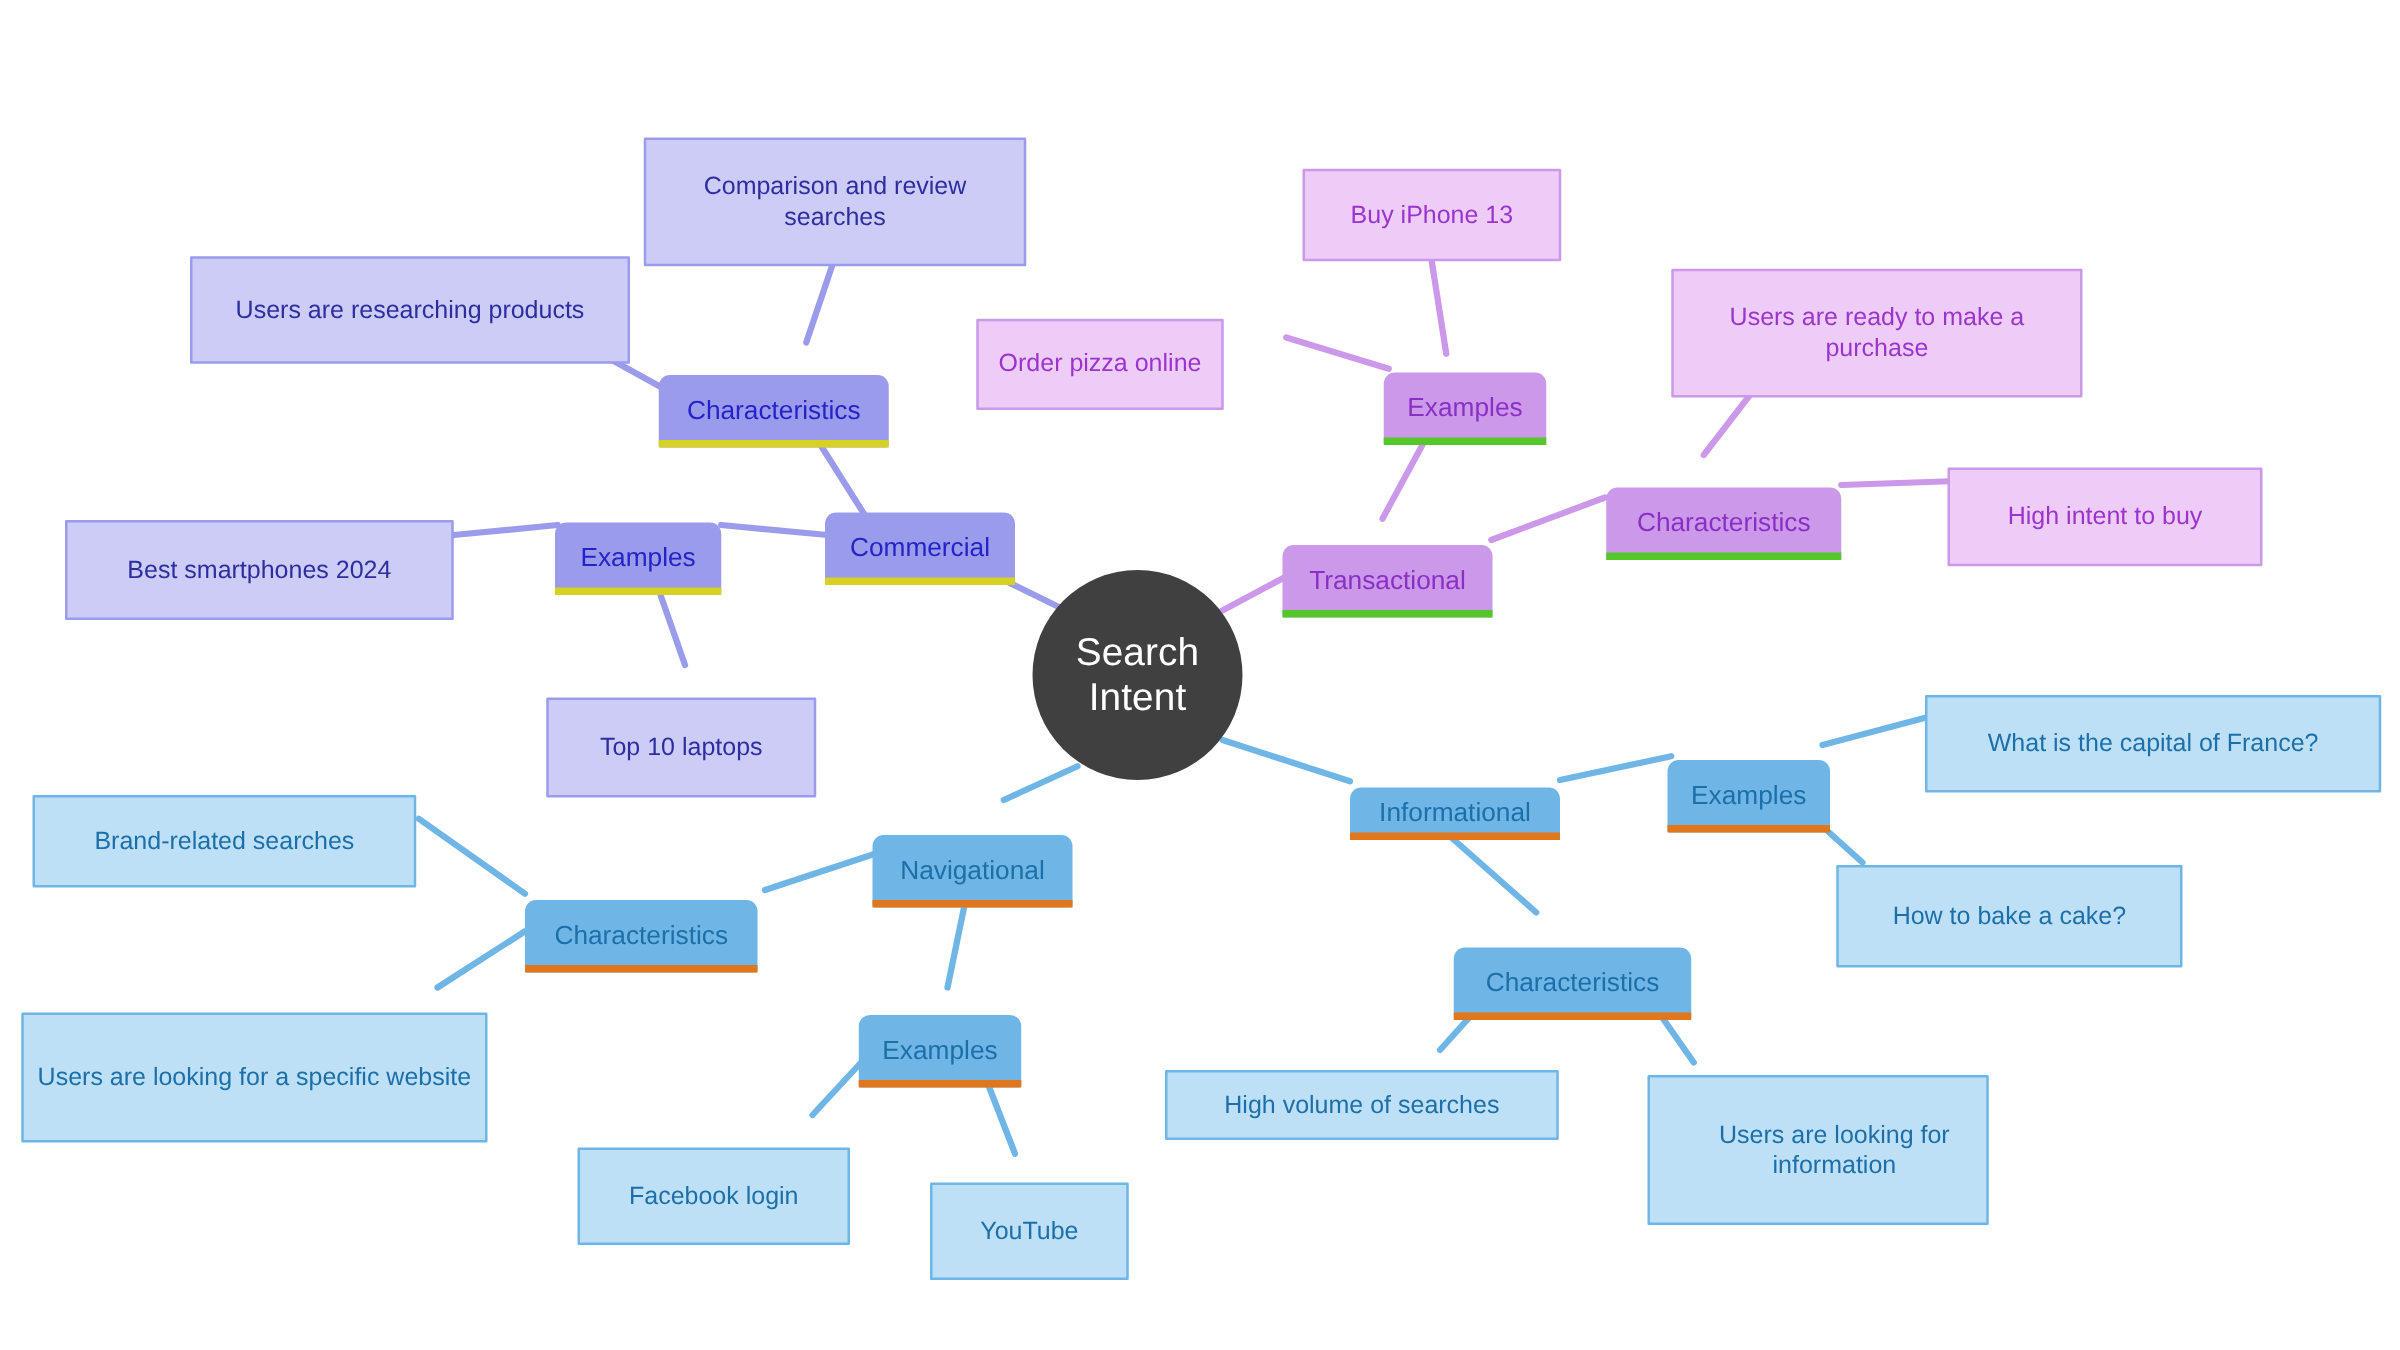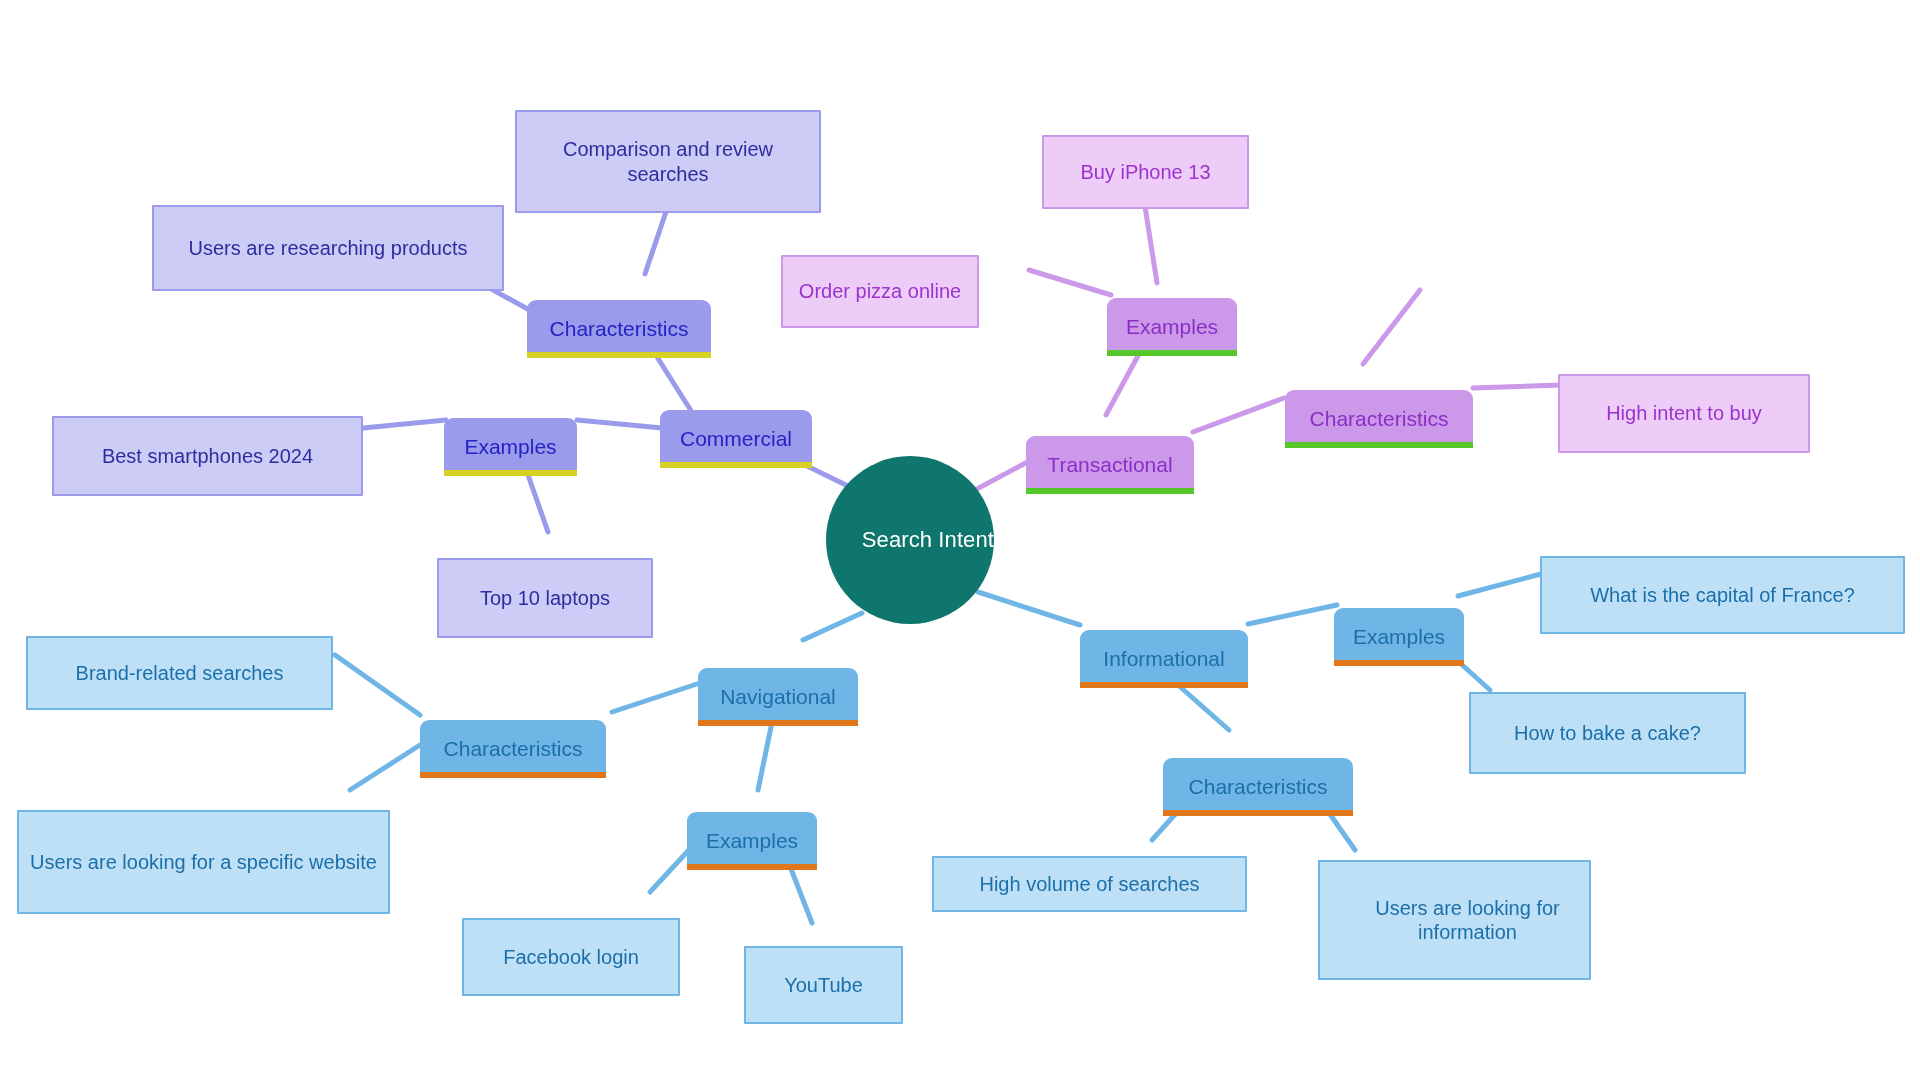--- a/index.html
+++ b/index.html
@@ -24,23 +24,23 @@
     pointer-events: none;
   }
 
   
   .root-node {
     position: absolute;
     display: flex;
     align-items: center;
     justify-content: flex-end;
     border-radius: 50%;
-    background: #0f766e;
+    background: #404040;
     color: #ffffff;
-    font-size: 22px;
+    font-size: 31px;
     letter-spacing: .1px;
     text-align: center;
     z-index: 6;
   }
 
   
   .node {
     position: absolute;
     display: flex;
     align-items: center;
@@ -205,26 +205,29 @@
 
   <div class="node leaf t-leaf" style="left:781px; top:227px; width:198px; height:73px;">
     <span>Order pizza online</span>
   </div>
 
   <div class="node branch t-branch" style="left:1285px; top:362px; width:188px; height:58px;">
     <span>Characteristics</span>
     <i class="ul"></i>
   </div>
 
+  <div class="node leaf t-leaf" style="left:1337px; top:187px; width:329px; height:103px;">
+    <span>Users are ready to make a purchase</span>
+  </div>
 
   <div class="node leaf t-leaf" style="left:1558px; top:346px; width:252px; height:79px;">
     <span>High intent to buy</span>
   </div>
 
-  <div class="node branch b-branch" style="left:1080px; top:602px; width:168px; height:58px;">
+  <div class="node branch b-branch" style="left:1080px; top:602px; width:168px; height:42px;">
     <span>Informational</span>
     <i class="ul"></i>
   </div>
 
   <div class="node branch b-branch" style="left:1334px; top:580px; width:130px; height:58px;">
     <span>Examples</span>
     <i class="ul"></i>
   </div>
 
   <div class="node leaf b-leaf" style="left:1540px; top:528px; width:365px; height:78px;">

